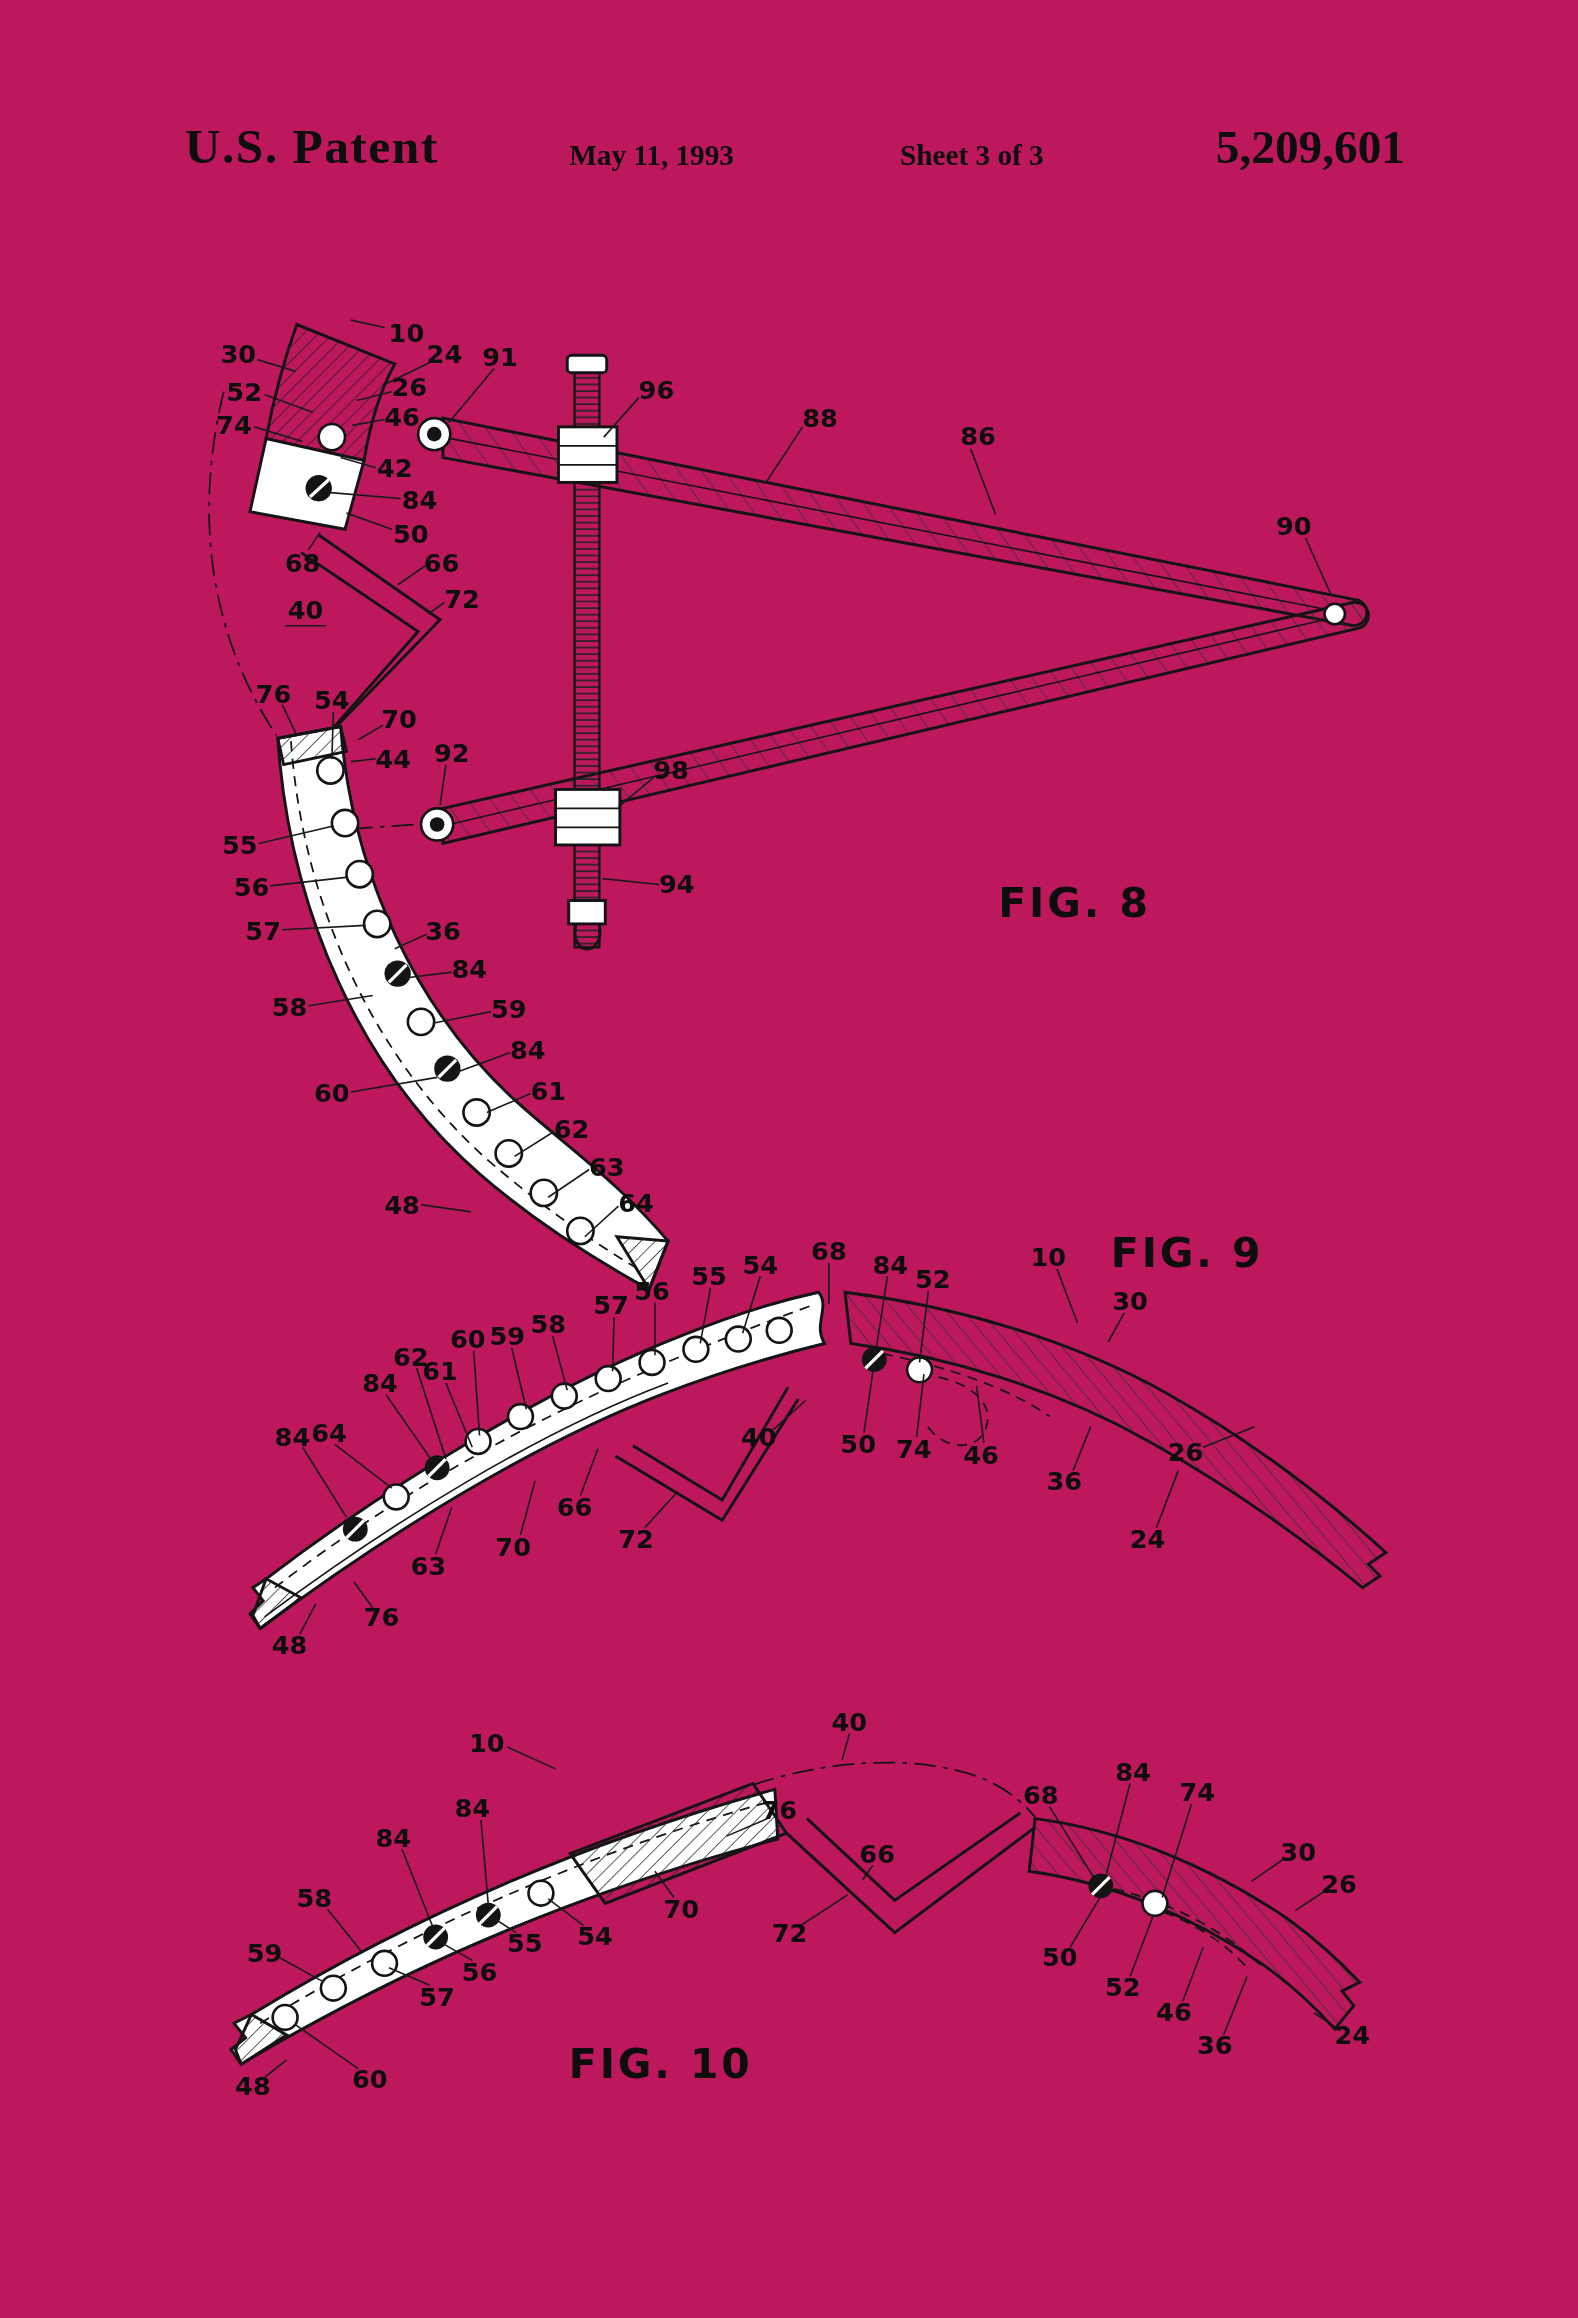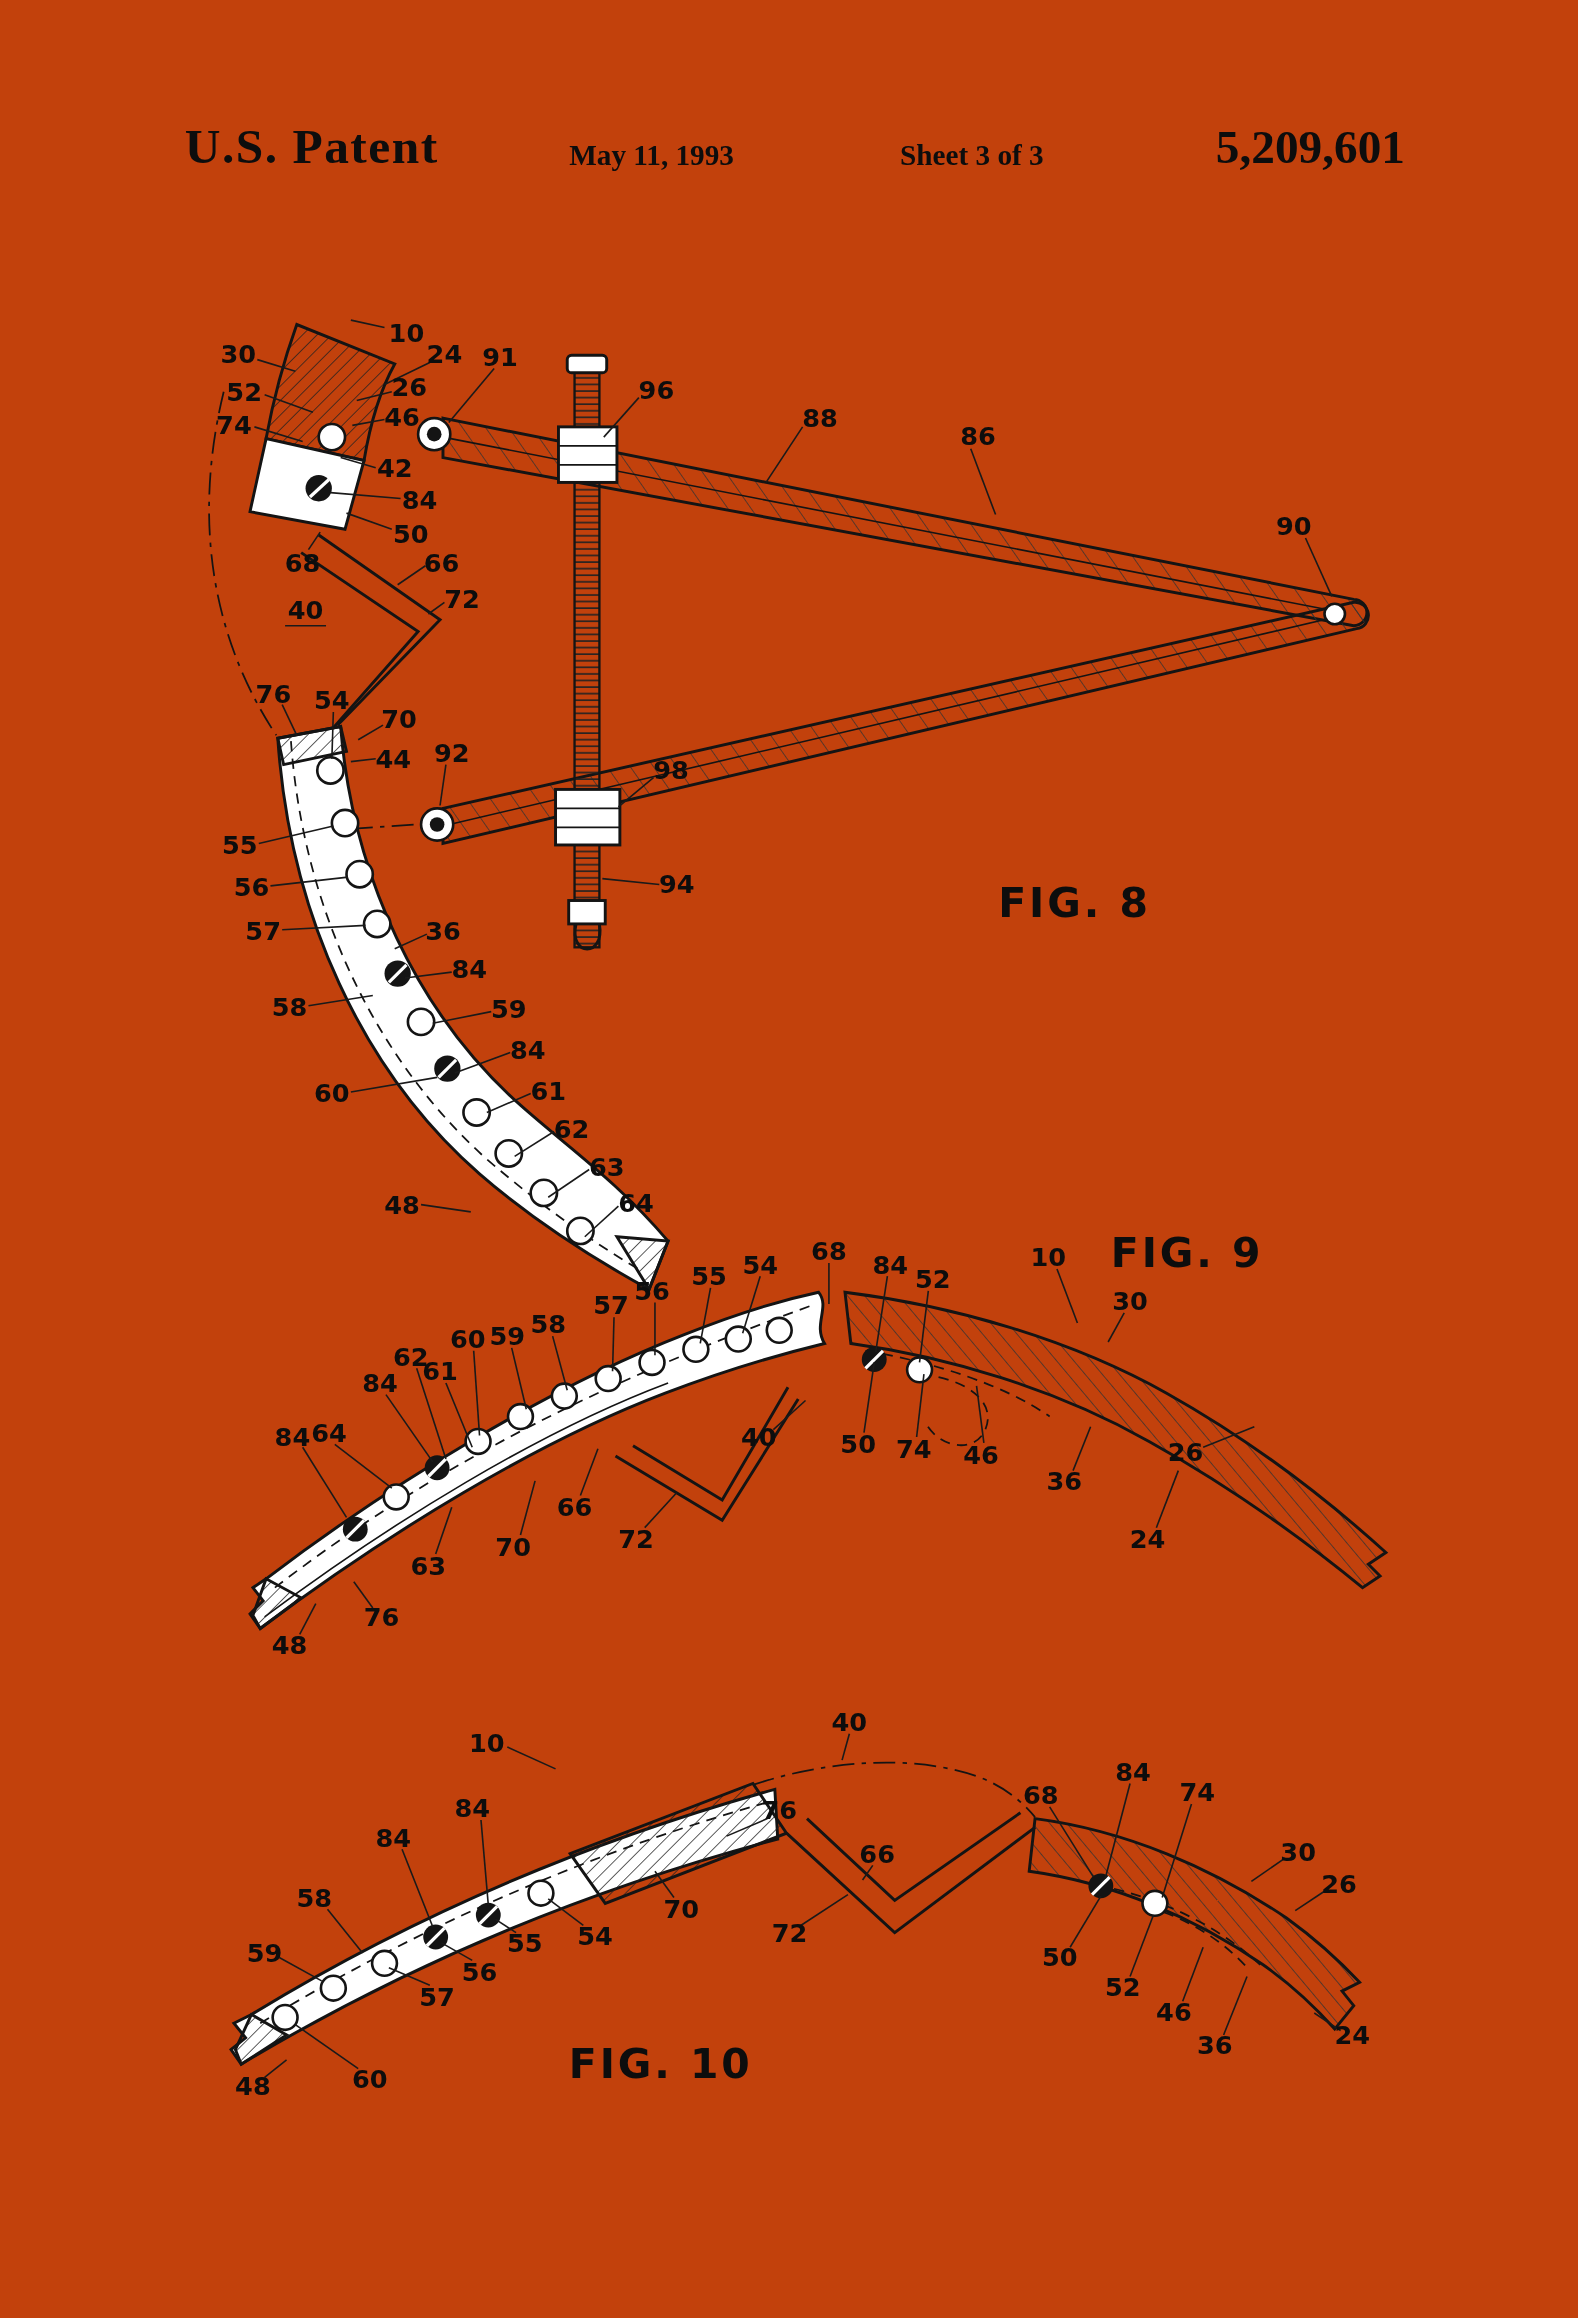--- a/index.html
+++ b/index.html
@@ -1,17 +1,17 @@
 <!DOCTYPE html>
 <html style="font-size:11px"><head>
 <meta charset="utf-8">
 <style>
   *{box-sizing:border-box}
   html,body{margin:0;padding:0;background:#cfcfcf}
-  .viewport{width:1578px;height:2319px;background:#c2410c;position:relative;overflow:hidden;margin:0 auto}
+  .viewport{width:1578px;height:2319px;background:#be185d;position:relative;overflow:hidden;margin:0 auto}
   .page{position:absolute;left:0;top:0;width:735px;height:1080px;transform:scale(2.14815);transform-origin:0 0;color:#0d0d0d}
   .h-title{position:absolute;left:86px;top:56px;font:bold 23px "Liberation Serif",serif;letter-spacing:0.7px}
   .h-date{position:absolute;left:265px;top:65px;font:bold 13.6px "Liberation Serif",serif}
   .h-sheet{position:absolute;left:419px;top:65px;font:bold 13.6px "Liberation Serif",serif}
   .h-number{position:absolute;left:566px;top:56px;font:bold 22px "Liberation Serif",serif}
   svg.drawing{position:absolute;left:0;top:0}
   .s1{stroke:#141414;stroke-width:1.1;fill:none}
   .s2{stroke:#141414;stroke-width:2;fill:none}
   .s2f{stroke:#141414;stroke-width:2;fill:#fff}
   .hatchf{stroke:#141414;stroke-width:2;fill:url(#hatch)}

